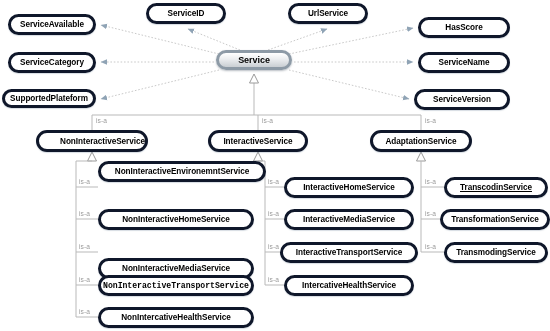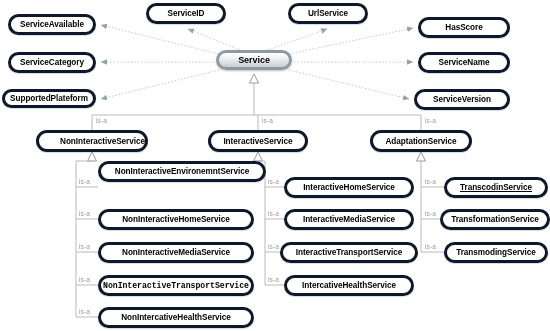--- a/index.html
+++ b/index.html
@@ -159,21 +159,21 @@
   <div class="node" style="left:370px; top:130px; width:102px; height:22px;">
     <span>AdaptationService</span>
   </div>
 
   <div class="node" style="left:98px; top:161px; width:168px; height:21px;">
     <span>NonInteractiveEnvironemntService</span>
   </div>
   <div class="node" style="left:98px; top:209px; width:156px; height:21px;">
     <span>NonInteractiveHomeService</span>
   </div>
-  <div class="node" style="left:98px; top:242px; width:156px; height:21px;">
+  <div class="node" style="left:98px; top:258px; width:156px; height:21px;">
     <span>NonInteractiveMediaService</span>
   </div>
   <div class="node" style="left:98px; top:275px; width:156px; height:21px;font-family:Liberation Mono, monospace;">
     <span>NonInteractiveTransportService</span>
   </div>
   <div class="node" style="left:98px; top:307px; width:156px; height:21px;">
     <span>NonIntercativeHealthService</span>
   </div>
 
   <div class="node" style="left:284px; top:177px; width:130px; height:21px;">

